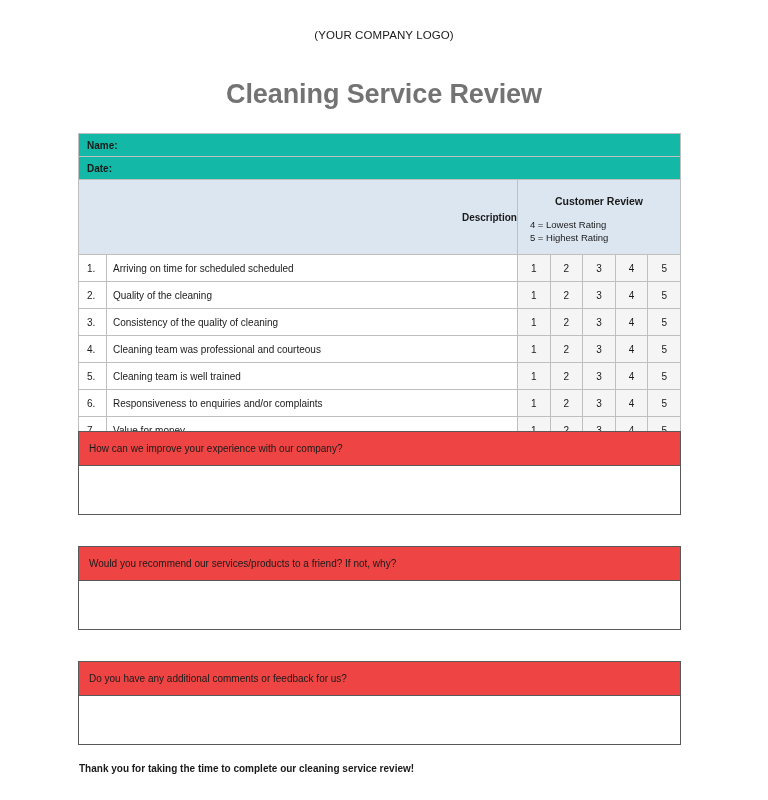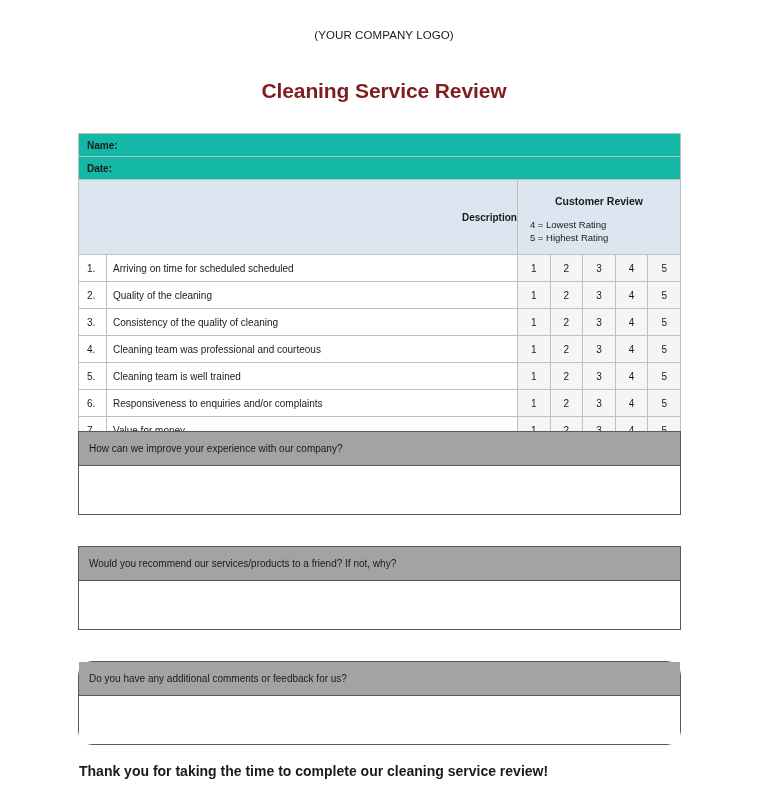--- a/index.html
+++ b/index.html
@@ -32,24 +32,24 @@
     font-size: 11.5px;
     letter-spacing: 0.1px;
     color: #1a1a1a;
   }
   .doc-title {
     position: absolute;
     top: 79px;
     left: 0;
     width: 768px;
     text-align: center;
-    font-size: 21px;
+    font-size: 27px;
     font-weight: bold;
     letter-spacing: -0.1px;
-    color: #7f1d1d;
+    color: #737373;
   }
 
   
   .main-table {
     position: absolute;
     left: 78px;
     top: 133px;
     width: 603px;
     border-collapse: collapse;
     table-layout: fixed;
@@ -124,41 +124,41 @@
   
   .qblock {
     position: absolute;
     left: 78px;
     width: 603px;
     box-sizing: border-box;
     border: 1.5px solid #595959;
     background: #ffffff;
   }
   .qblock .q-head {
-    background: #a3a3a3;
+    background: #ef4444;
     border-bottom: 1.5px solid #595959;
     padding: 11px 0 11px 10px;
     font-size: 10px;
     color: #1a1a1a;
   }
   .qblock .q-answer {
     background: #ffffff;
     height: 48px;
   }
 
   #qblock-1 { top: 431px; }
   #qblock-2 { top: 546px; }
-  #qblock-3 { top: 661px; border-radius: 14px; }
+  #qblock-3 { top: 661px; }
 
   
   .thanks {
     position: absolute;
     left: 79px;
     top: 763px;
-    font-size: 14px;
+    font-size: 10px;
     font-weight: bold;
     color: #1a1a1a;
   }
 </style>
 </head>
 <body>
 
 <div class="page">
 
   <div class="logo-line">(YOUR COMPANY LOGO)</div>

